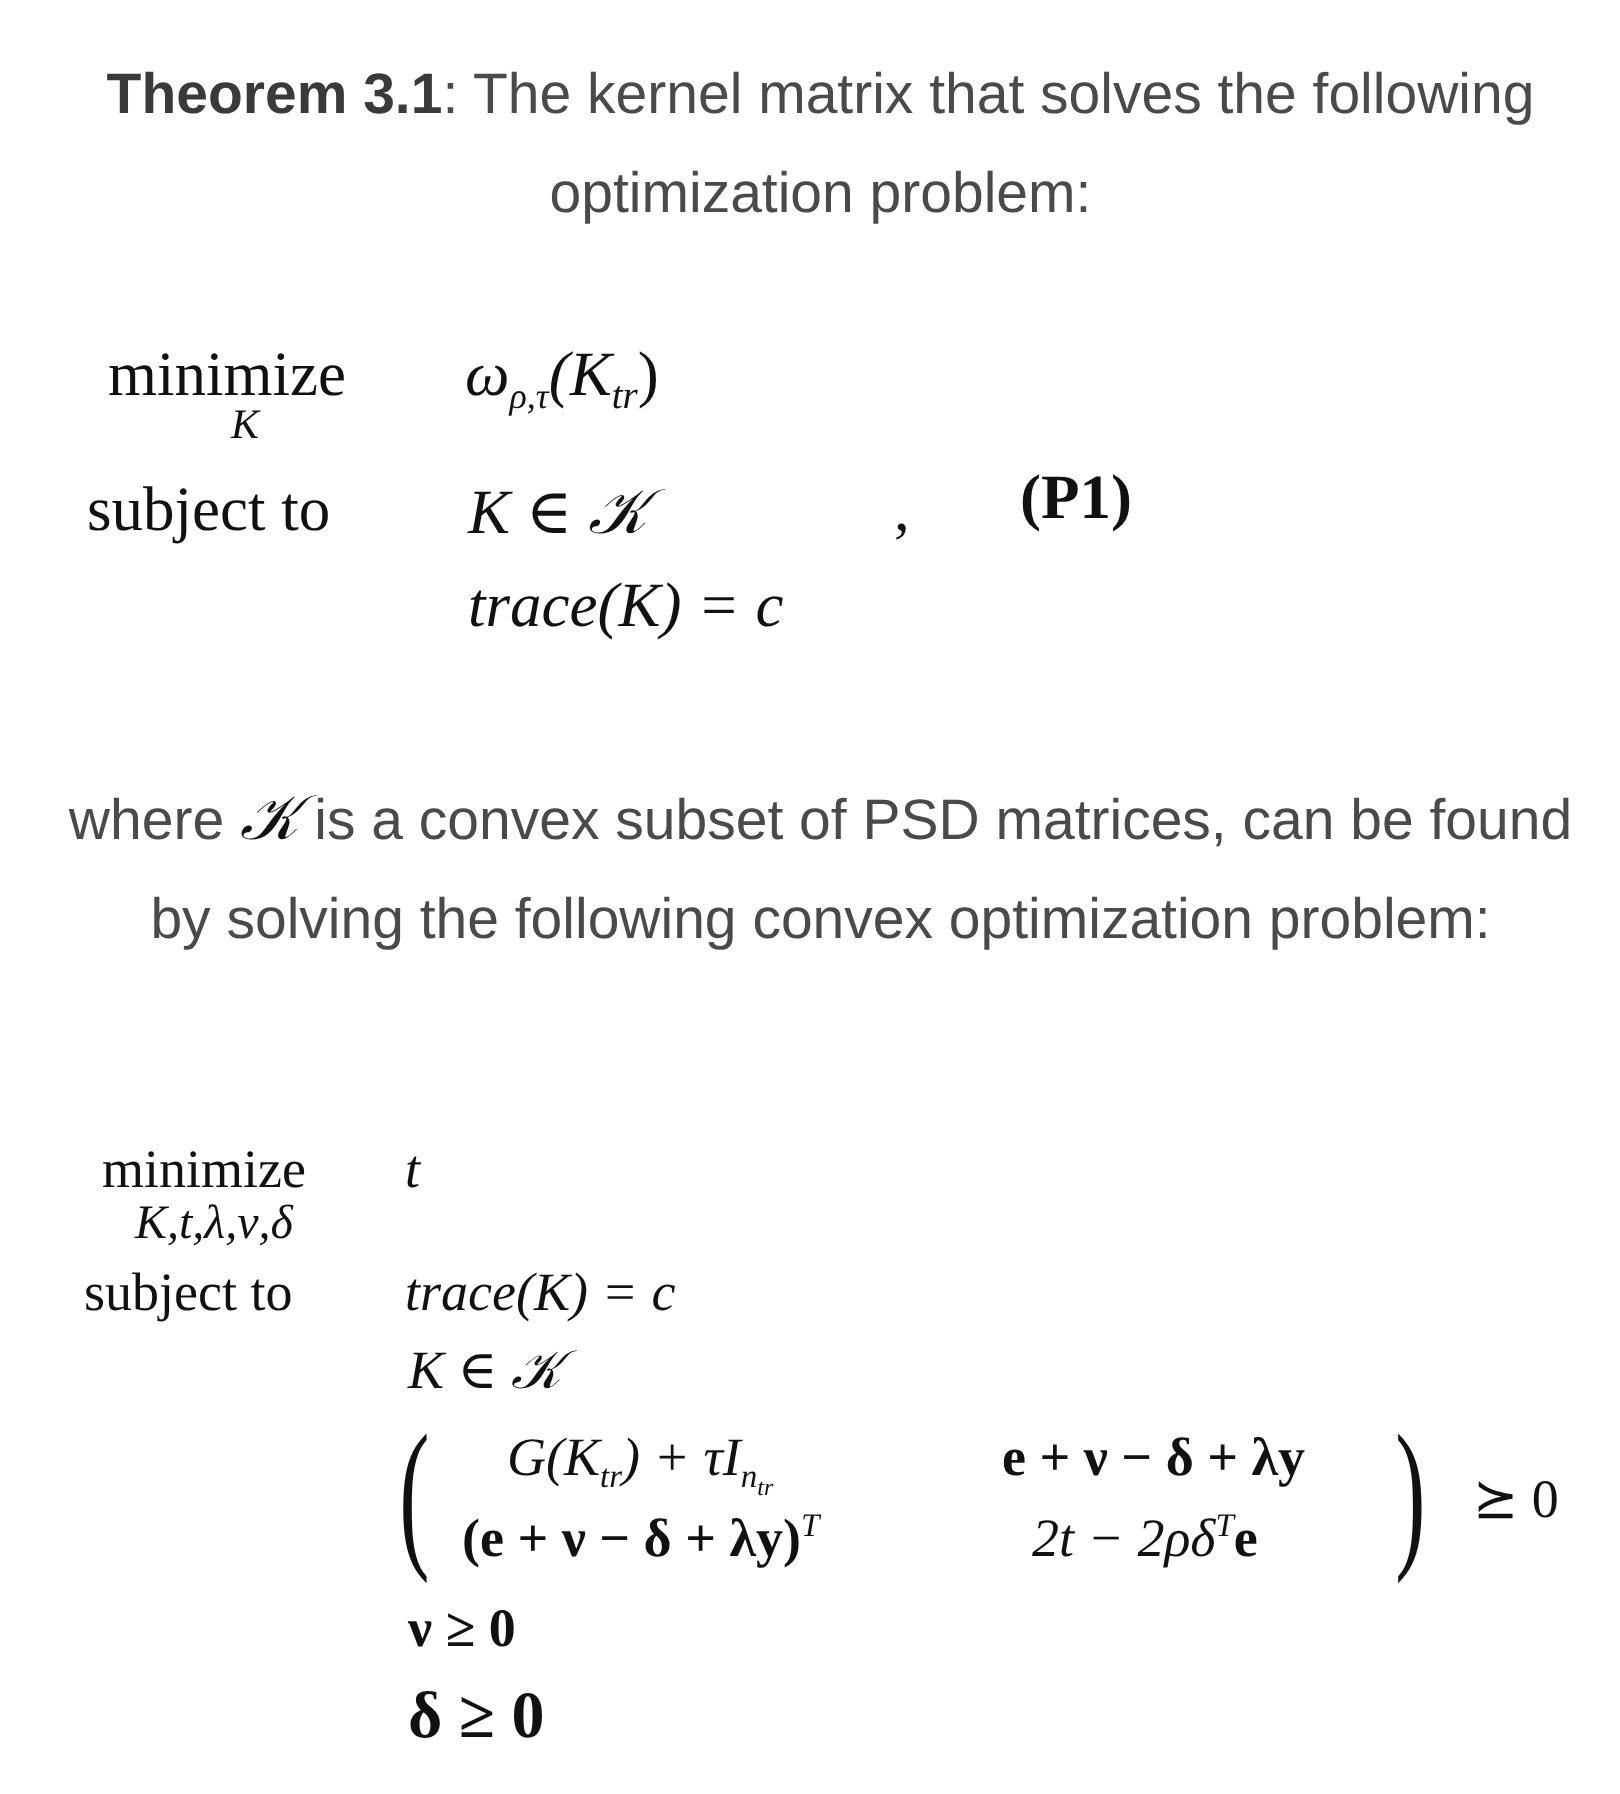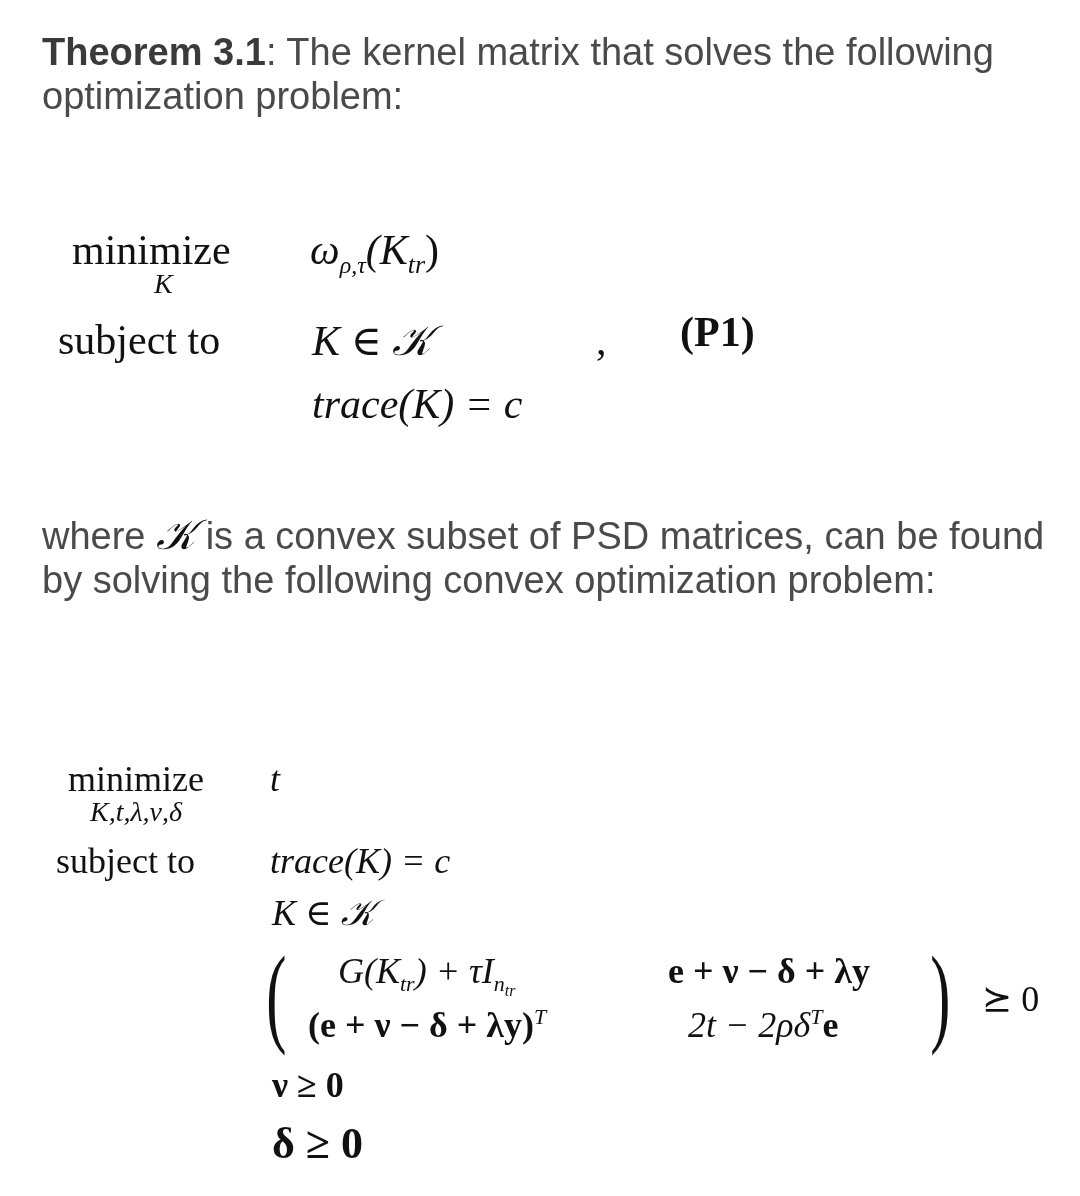--- a/index.html
+++ b/index.html
@@ -1,17 +1,17 @@
 <!DOCTYPE html>
 <html><head>
 <meta charset="utf-8">
 <style>
   html, body { margin:0; padding:0; background:#ffffff; }
   body { width:1080px; height:1196px; position:relative; overflow:hidden; color:#1a1a1a; }
-  .sans { font-family:"Liberation Sans", "DejaVu Sans", sans-serif; color:#4a4a4a; font-size:38px; line-height:44px; }
+  .sans { font-family:"Liberation Sans", "DejaVu Sans", sans-serif; color:#4a4a4a; font-size:38px; line-height:66px;text-align:center; }
   .sans b { color:#3a3a3a; }
   .para { position:absolute; left:42px; width:1010px; }
   .math { font-family:"Liberation Serif", "DejaVu Serif", serif; color:#111; position:absolute; }
   .it { font-style:italic; }
   .bf { font-weight:bold; }
   .op { font-size:42px; }
   .sub { font-size:26px; font-style:italic;margin-top:20px; }
   .tiny { font-size:18px; font-style:italic; }
   .row { position:absolute; white-space:nowrap; }
   .paren { position:absolute; font-size:110px; line-height:110px; font-weight:lighter; transform:scaleX(0.55); }
@@ -35,21 +35,21 @@
   <div class="math row op bf" style="left:634px; top:308px;margin-left:46px;">(P1)</div>
   <div class="math row op it" style="left:312px; top:380px;">trace(K) = c</div>
 </div>
 
 <div class="para sans" style="top:513px;">
   <span>where </span><span class="math it" style="position:static; font-size:42px;">𝒦</span><span> is a convex subset of PSD matrices, can be found by solving the following convex optimization problem:</span>
 </div>
 
 <div>
   <div class="math row" style="left:68px; top:758px; font-size:36px;">minimize</div>
-  <div class="math row it" style="left:90px; top:796px; font-size:28px;">K,t,λ,ν,δ</div>
+  <div class="math row it" style="left:90px; top:796px; font-size:32px;">K,t,λ,ν,δ</div>
   <div class="math row it" style="left:270px; top:758px; font-size:36px;">t</div>
   <div class="math row" style="left:56px; top:840px; font-size:36px;">subject to</div>
   <div class="math row it" style="left:270px; top:840px; font-size:36px;">trace(K) = c</div>
   <div class="math row it" style="left:272px; top:892px; font-size:36px;">K ∈ 𝒦</div>
 
   <div class="math paren" style="left:258px; top:940px;">(</div>
   <div class="math row" style="left:338px; top:950px; font-size:36px;">
     <span class="it">G(K</span><sub class="tiny" style="font-size:22px;">tr</sub><span class="it">) + τI</span><sub class="tiny" style="font-size:22px;"><span>n</span><sub style="font-size:16px;">tr</sub></sub>
   </div>
   <div class="math row bf" style="left:668px; top:950px; font-size:36px;">e + ν − δ + λy</div>

